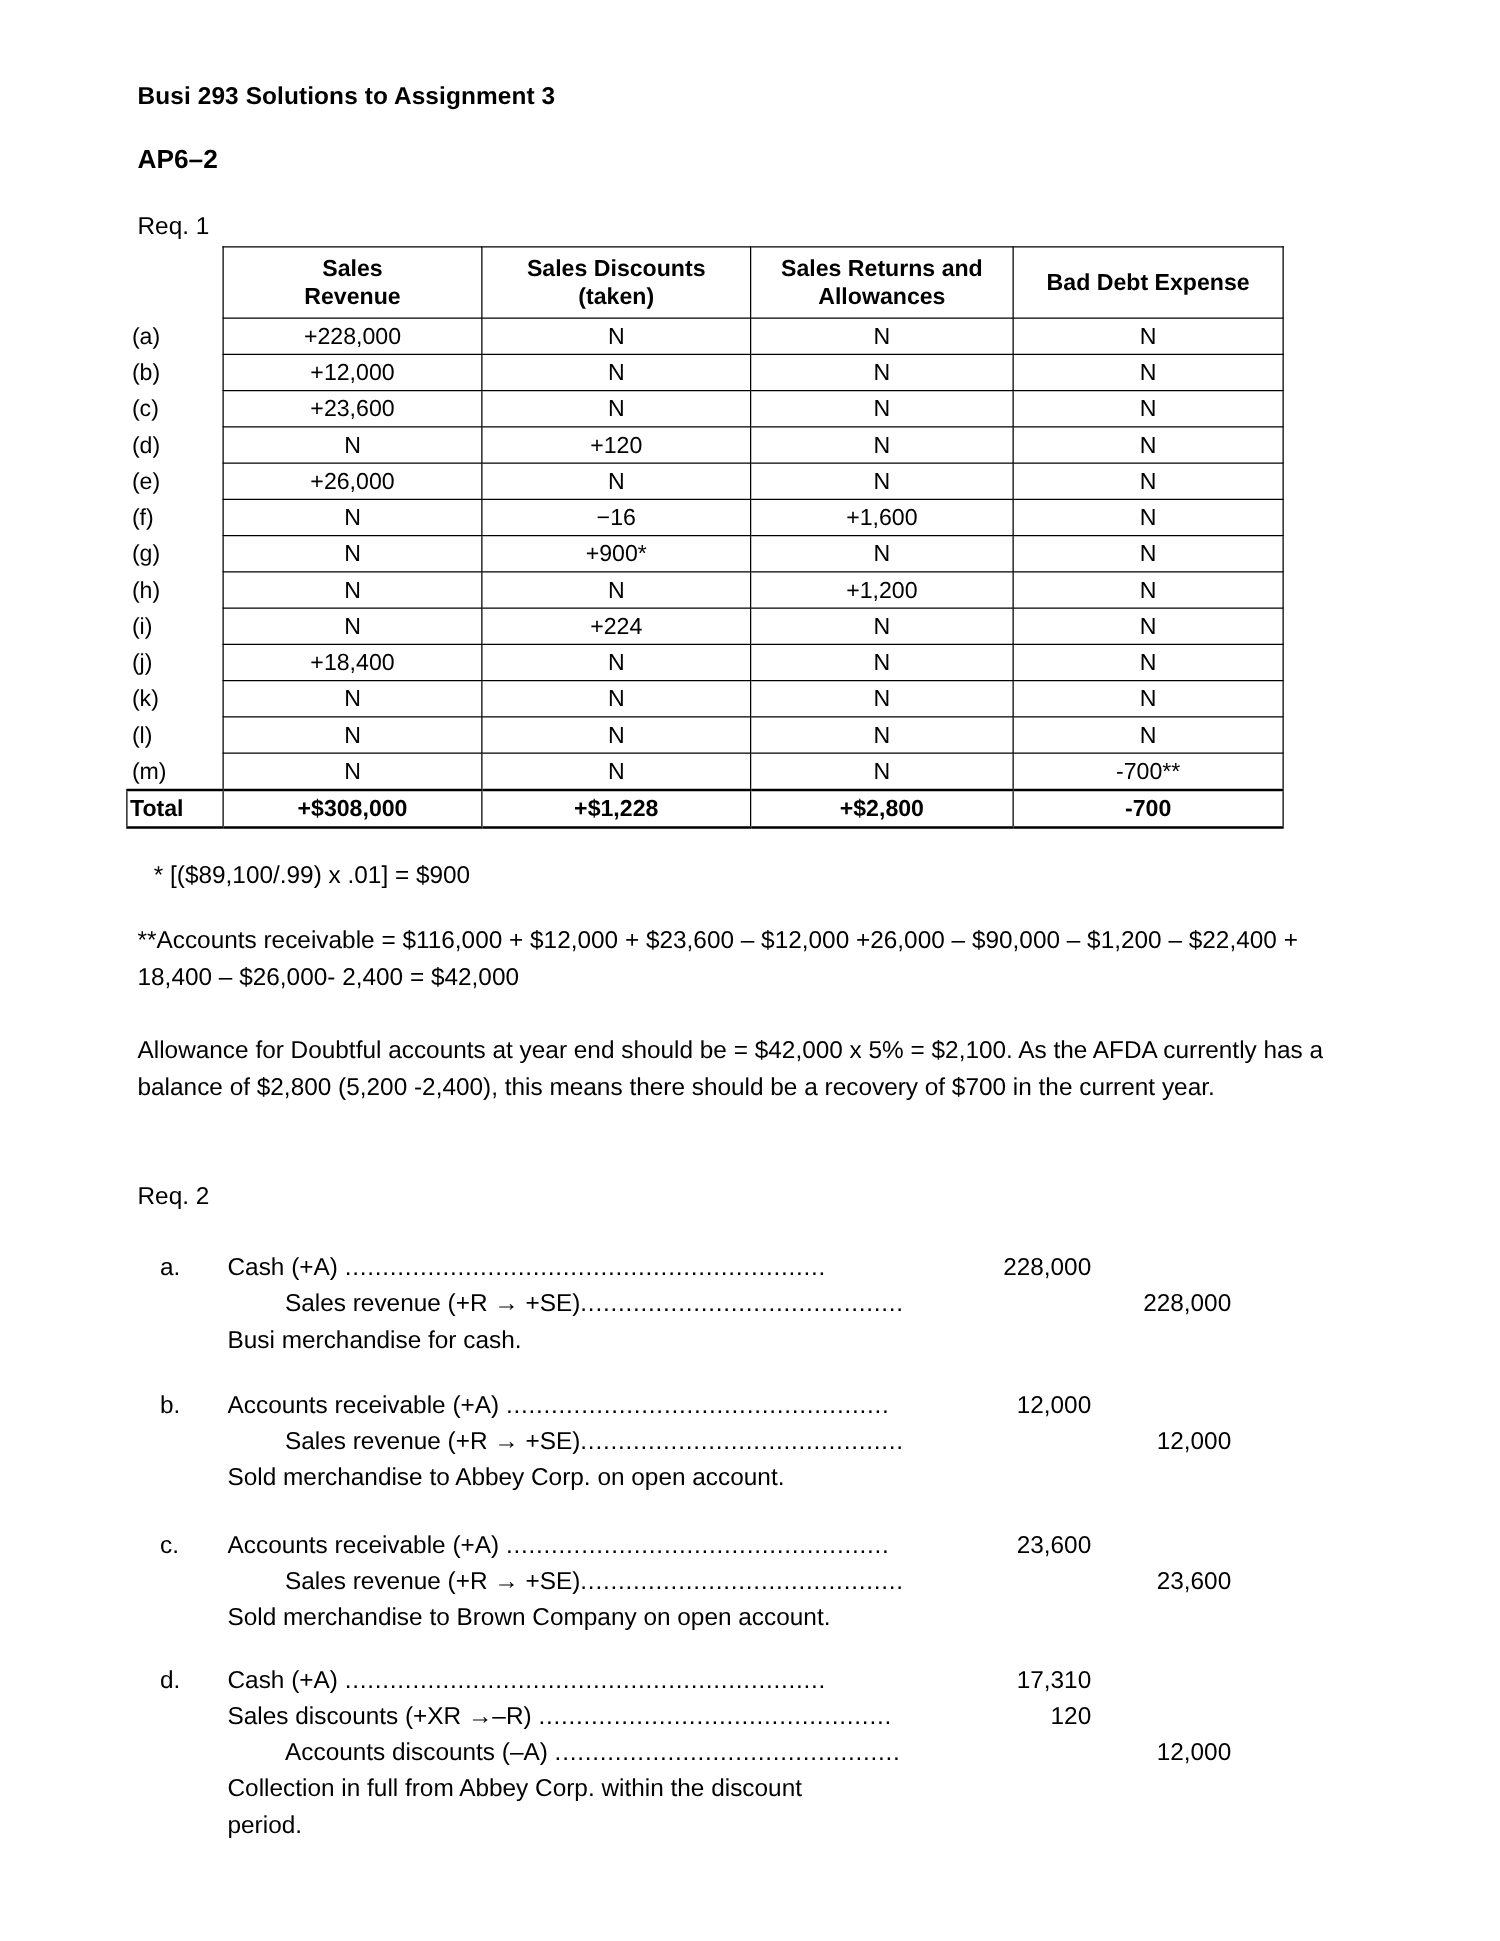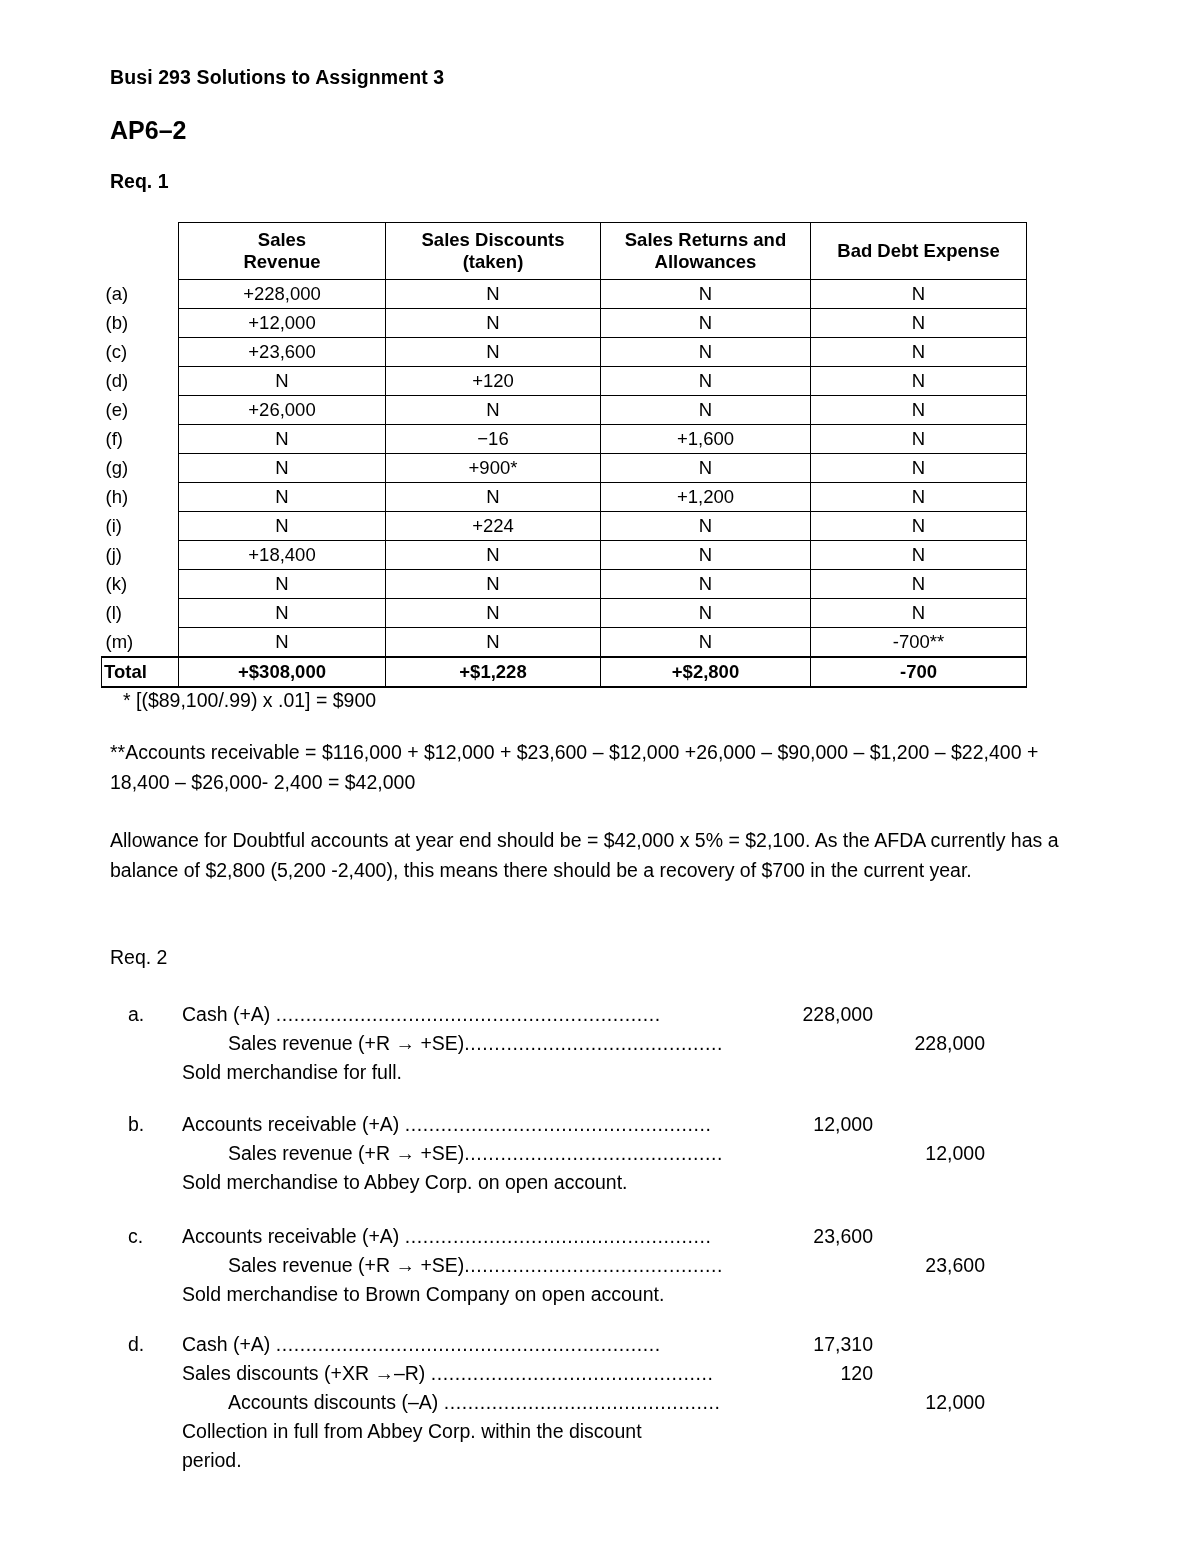--- a/index.html
+++ b/index.html
@@ -31,46 +31,45 @@
     top: 66px;
     font-size: 19.5px;
     font-weight: bold;
     letter-spacing: 0.1px;
     white-space: nowrap;
   }
   .section-code {
     position: absolute;
     left: 110px;
     top: 116px;
-    font-size: 25px;
+    font-size: 21px;
     font-weight: bold;
     white-space: nowrap;
   }
   .req-label {
     position: absolute;
     left: 110px;
     font-size: 19.5px;
     white-space: nowrap;
   }
-  #req1-label { top: 170px; font-weight: bold; }
+  #req1-label { top: 170px; }
   #req2-label { top: 946px; }
 
   
   .matrix-wrap {
     position: absolute;
     left: 101px;
     top: 197px;
     width: 925px;
   }
   table.matrix {
     border-collapse: collapse;
     table-layout: fixed;
     width: 925px;
     font-size: 18.5px;
-    margin-top: 25px;
   }
   table.matrix col.c-label  { width: 77px; }
   table.matrix col.c-rev    { width: 207px; }
   table.matrix col.c-disc   { width: 215px; }
   table.matrix col.c-ret    { width: 210px; }
   table.matrix col.c-bad    { width: 216px; }
 
   table.matrix th, table.matrix td {
     border: 1.6px solid #000000;
     padding: 3px 4px;
@@ -324,21 +323,21 @@
           <span class="e-acct"><span>Cash (+A) </span><span class="dots">................................................................</span></span>
           <span class="e-debit">228,000</span>
           <span class="e-credit"></span>
         </div>
         <div class="entry-line">
           <span class="e-acct indent"><span>Sales revenue (+R → +SE)</span><span class="dots">...........................................</span></span>
           <span class="e-debit"></span>
           <span class="e-credit">228,000</span>
         </div>
         <div class="entry-line">
-          <span class="e-narr">Sold merchandise for full.</span>
+          <span class="e-narr">Busi merchandise for cash.</span>
         </div>
       </div>
       <div class="entry" style="top: 1110px;">
         <div class="entry-line">
           <span class="e-letter">b.</span>
           <span class="e-acct"><span>Accounts receivable (+A) </span><span class="dots">...................................................</span></span>
           <span class="e-debit">12,000</span>
           <span class="e-credit"></span>
         </div>
         <div class="entry-line">

